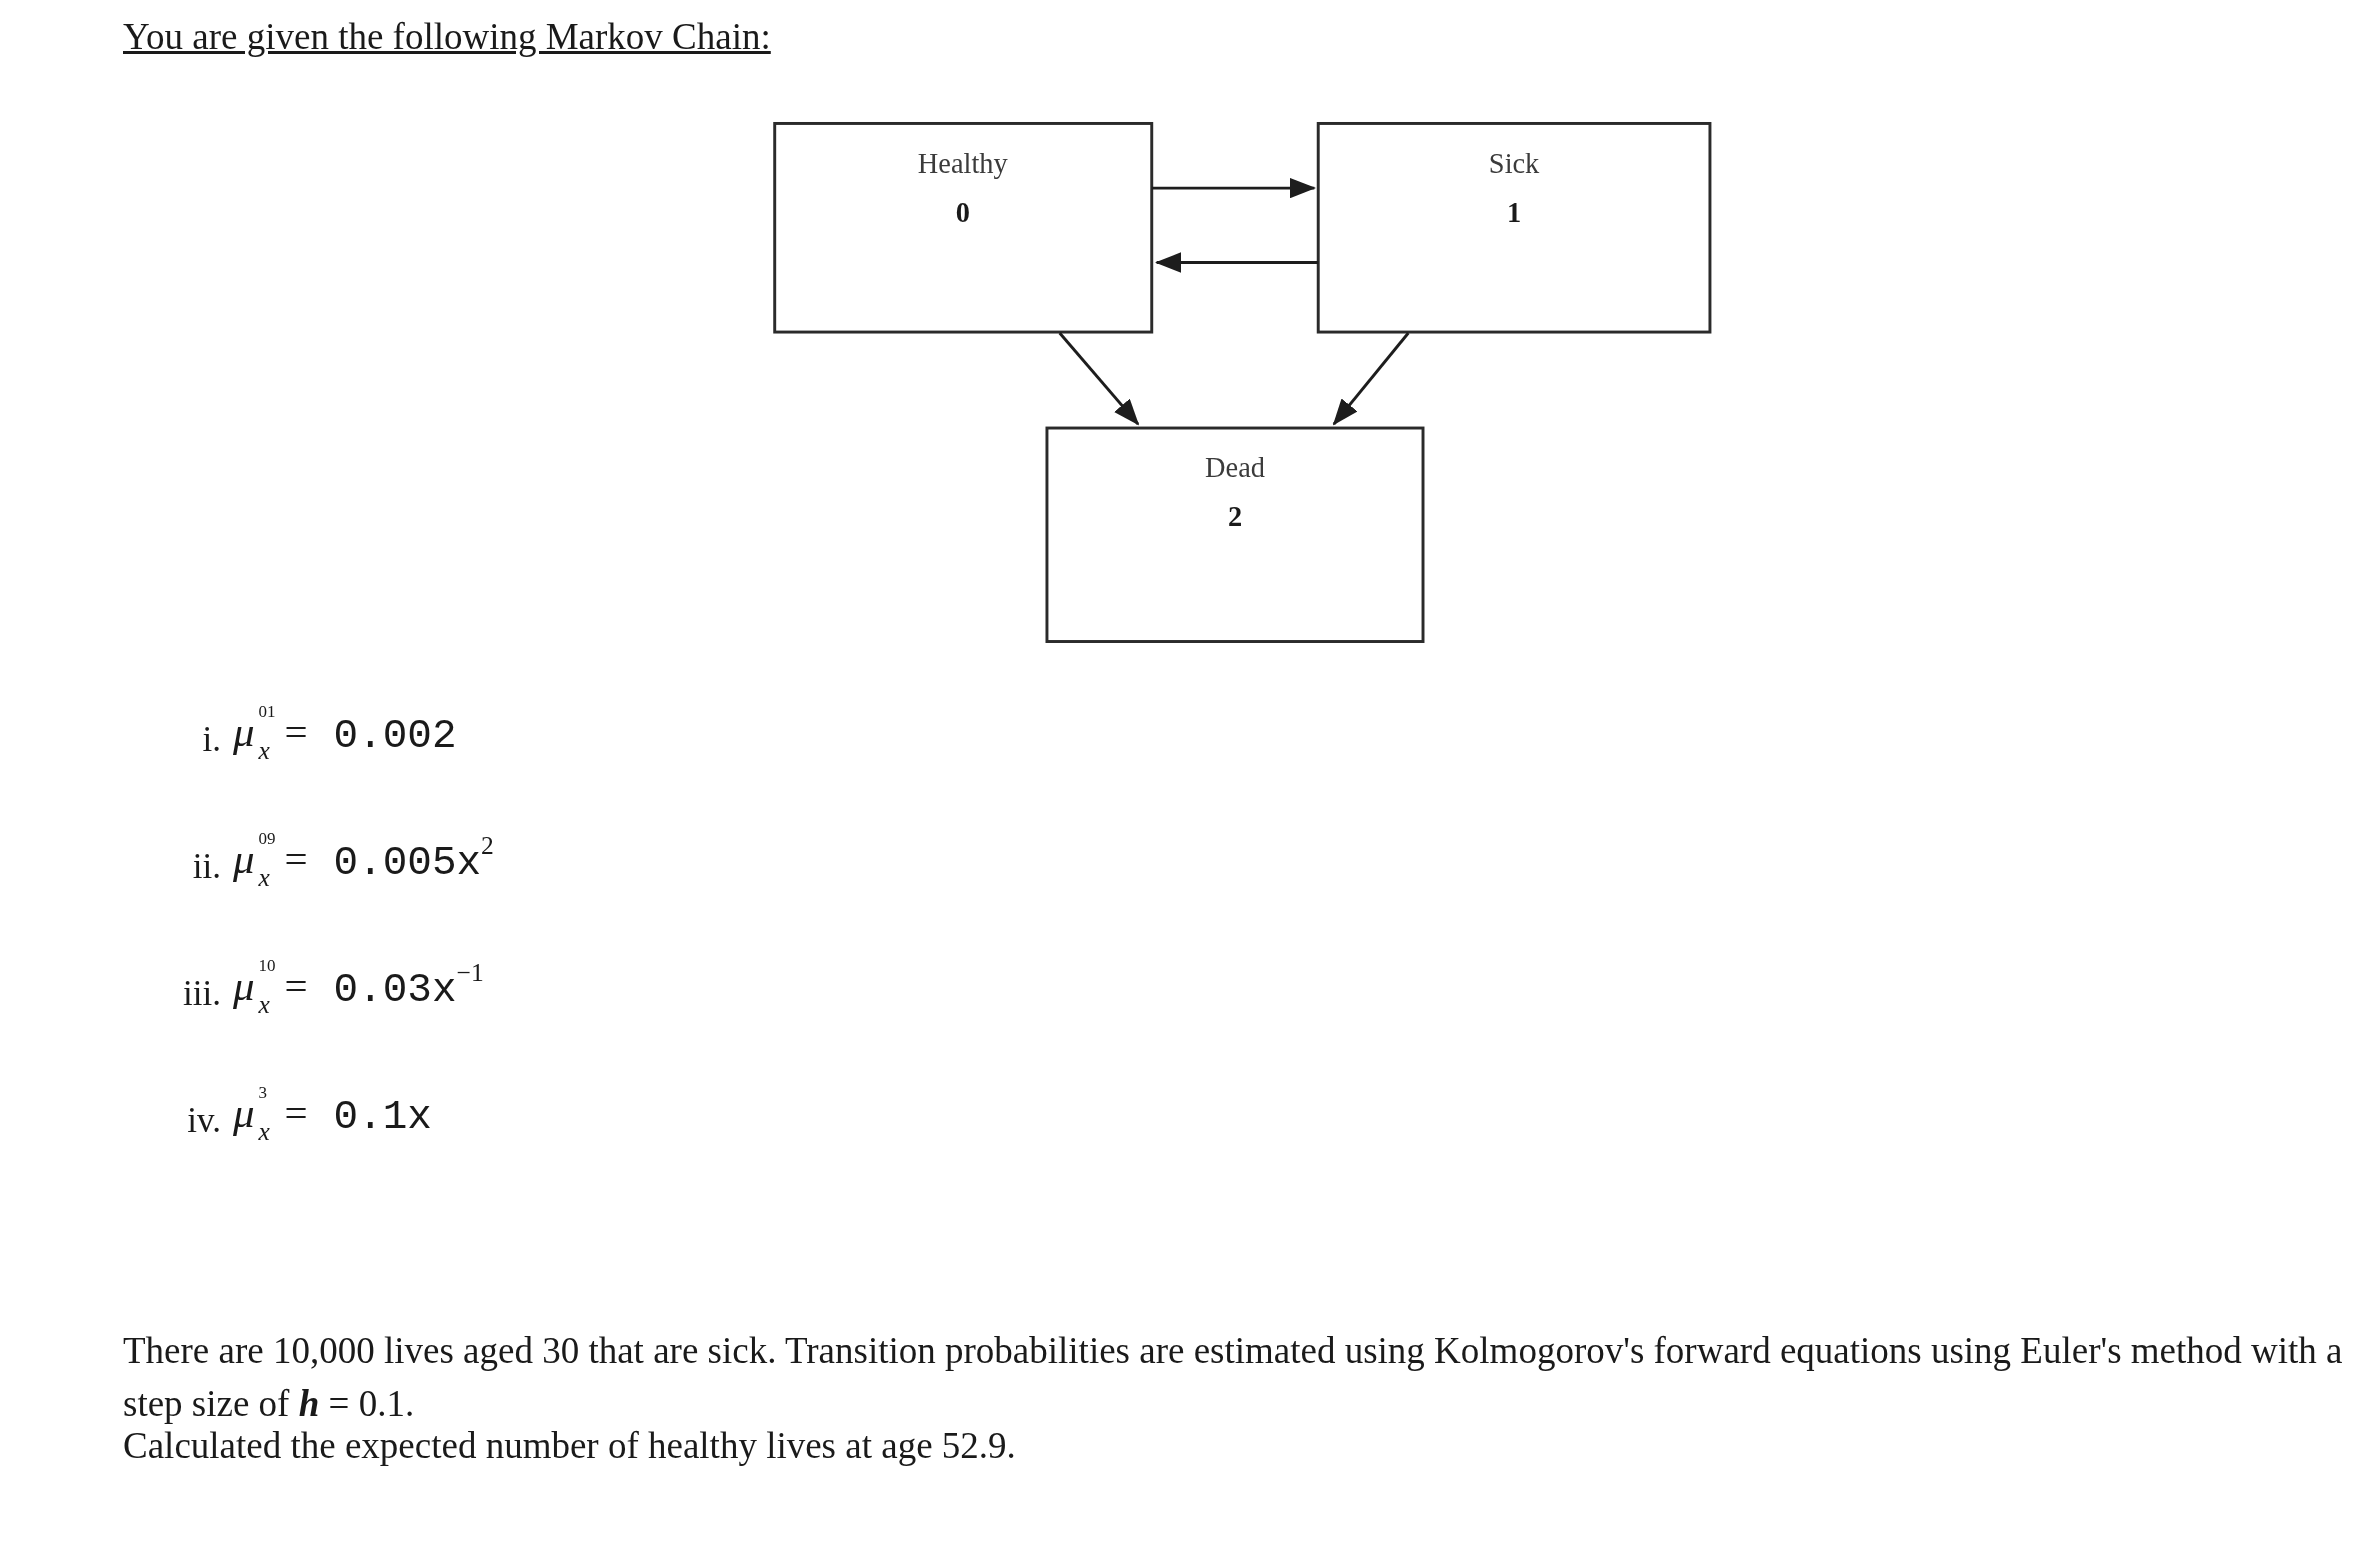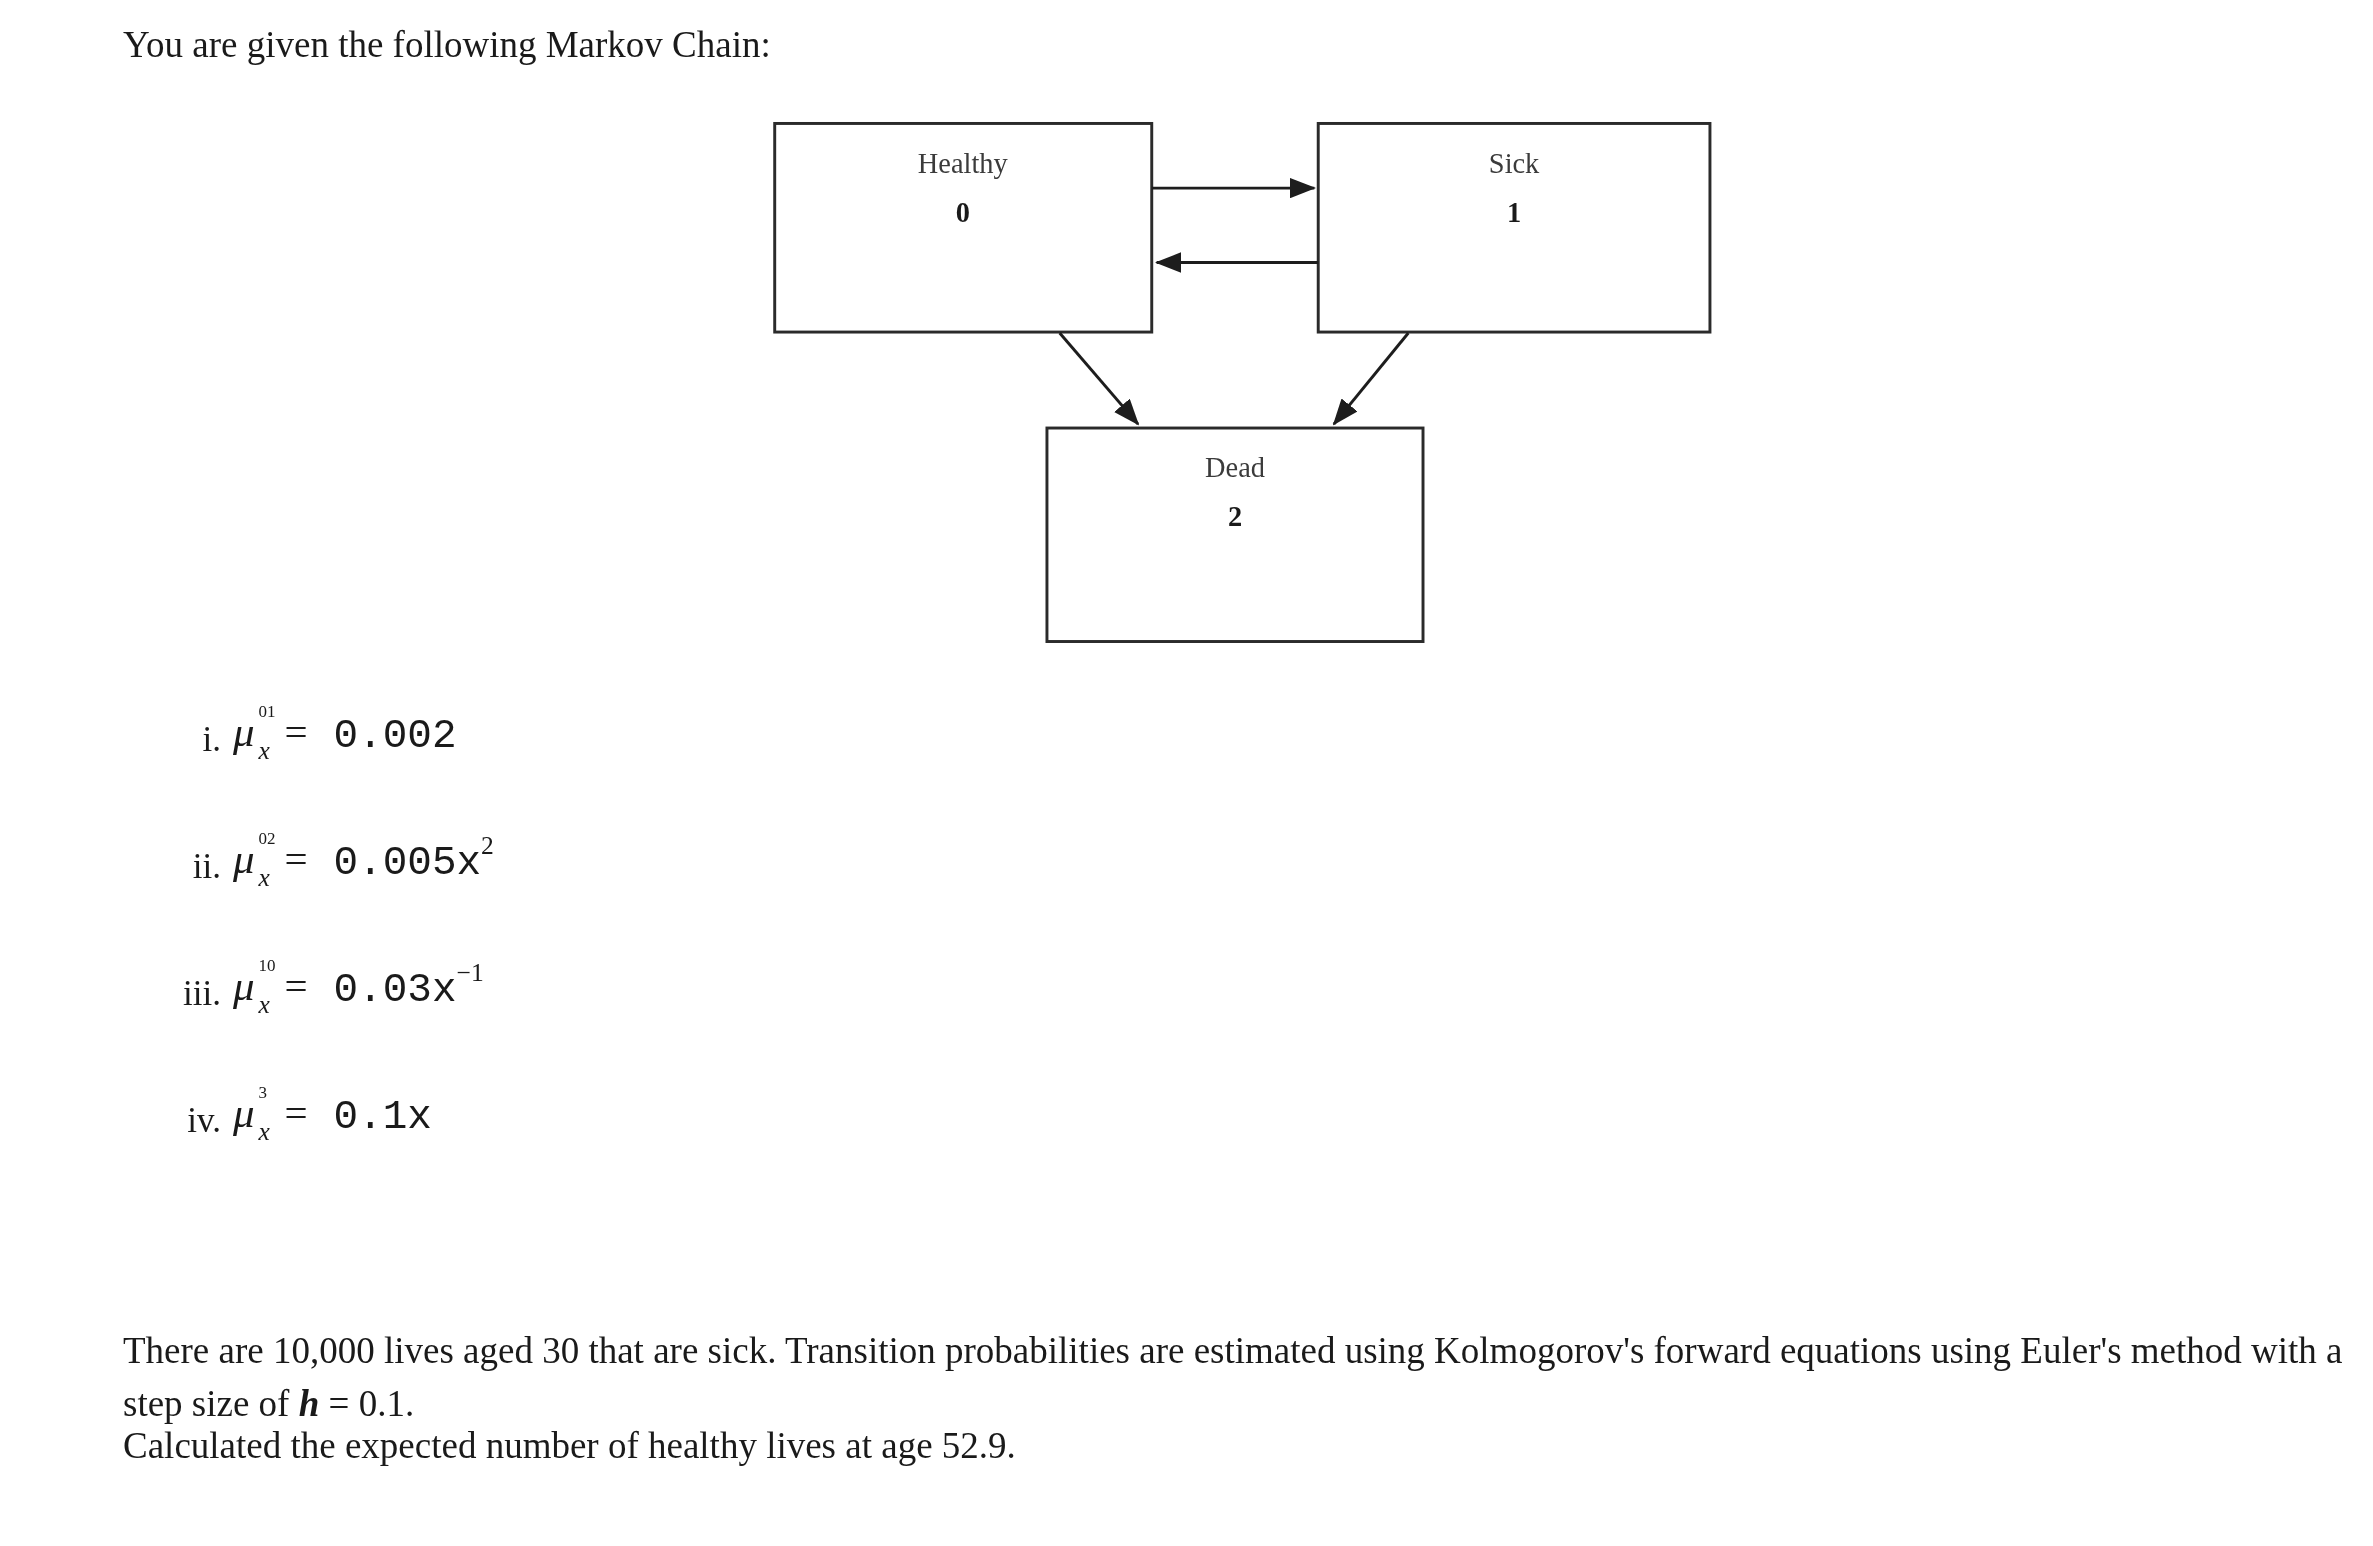--- a/index.html
+++ b/index.html
@@ -13,24 +13,25 @@
     position: relative;
     font-family: "Liberation Serif", "DejaVu Serif", serif;
     color: #1a1a1a;
     overflow: hidden;
   }
 
   
   .intro {
     position: absolute;
     left: 123px;
-    top: 20px;
+    top: 12px;
     font-size: 37px;
     line-height: 49px;
     white-space: nowrap;
+    text-decoration: underline;
   }
 
   
   .diagram {
     position: absolute;
     left: 0;
     top: 98px;
     width: 2094px;
     height: 568px;
   }
@@ -188,21 +189,21 @@
       <span class="eqsign">=</span>
       <span class="num">0.002</span><span class="exp"></span>
     </span>
   </div>
 
   <div class="formula-row">
     <span class="formula-marker">ii.</span>
     <span class="formula-body">
       <span class="mu-wrap">
         <span class="mu-glyph mi">μ</span>
-        <span class="mu-sup">02</span>
+        <span class="mu-sup">09</span>
         <span class="mu-sub">x</span>
       </span>
       <span class="eqsign">=</span>
       <span class="num">0.005x</span><span class="exp">2</span>
     </span>
   </div>
 
   <div class="formula-row">
     <span class="formula-marker">iii.</span>
     <span class="formula-body">

